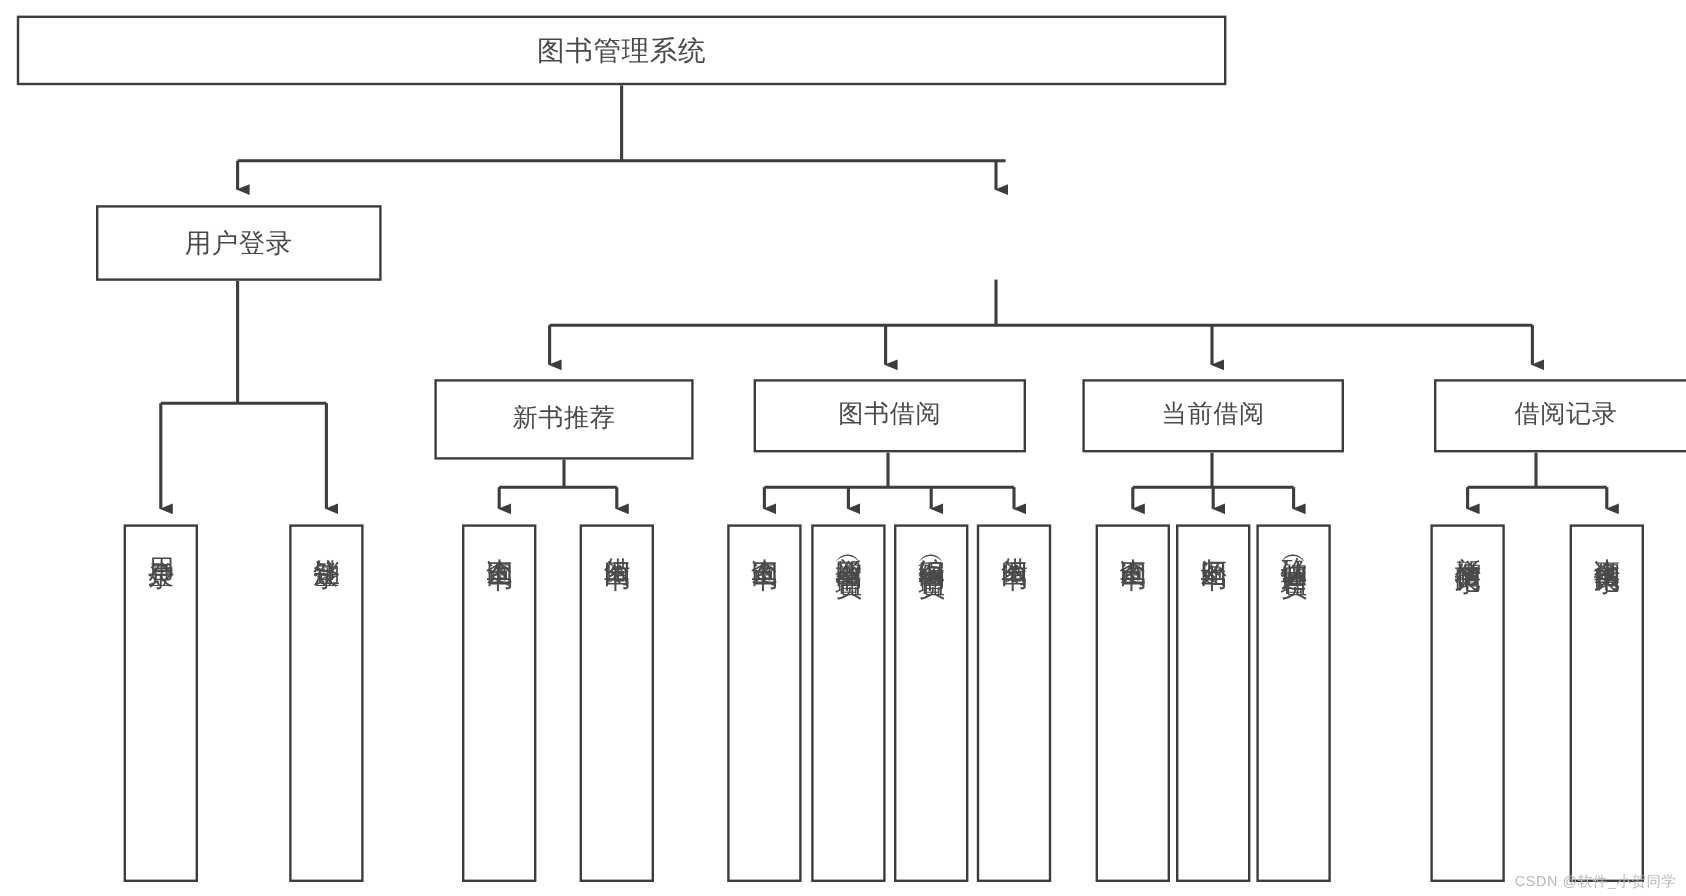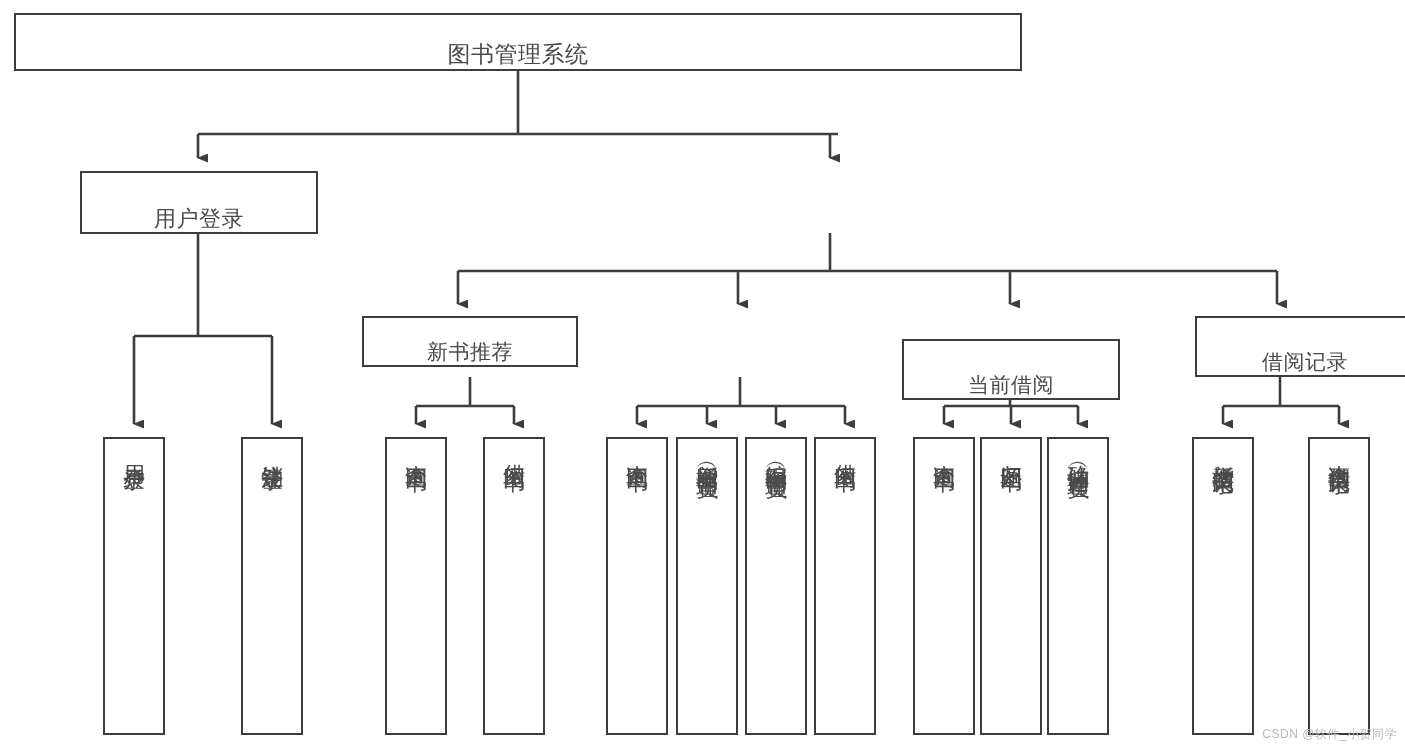--- a/index.html
+++ b/index.html
@@ -19,21 +19,21 @@
     left:0; top:0;
     width:1405px; height:747px;
     pointer-events:none;
   }
   .node{
     position:absolute;
     box-sizing:border-box;
     border:2px solid #3d3d3d;
     background:#ffffff;
     display:flex;
-    align-items:flex-end;
+    align-items:center;
     justify-content:center;
     text-align:center;
   }
   .node .label{
     color:#4a4a4a;
     line-height:1.25;
     letter-spacing:0.5px;
     white-space:nowrap;
   }
   .node-root .label{ font-size:23px; }
@@ -117,24 +117,27 @@
   </svg>
 
   <div class="node node-root" style="left:14px; top:13px; width:1008px; height:58px;">
     <span class="label">图书管理系统</span>
   </div>
 
   <div class="node node-l1" style="left:80px; top:171px; width:238px; height:63px;">
     <span class="label">用户登录</span>
   </div>
 
-  <div class="node node-l2" style="left:362px; top:316px; width:216px; height:51px;">
+  <div class="node node-l2" style="left:362px; top:316px; width:216px; height:67px;">
     <span class="label">新书推荐</span>
   </div>
-  <div class="node node-l2" style="left:902px; top:316px; width:218px; height:61px;margin-top:23px;">
+  <div class="node node-l2" style="left:628px; top:316px; width:227px; height:61px;">
+    <span class="label">图书借阅</span>
+  </div>
+  <div class="node node-l2" style="left:902px; top:316px; width:218px; height:61px;">
     <span class="label">当前借阅</span>
   </div>
   <div class="node node-l2" style="left:1170px; top:316px; width:220px; height:61px;margin-left:25px;">
     <span class="label">借阅记录</span>
   </div>
 
   <div class="node node-leaf" style="left:103px; top:437px; width:62px; height:298px;">
     <span class="label">用户登录</span>
   </div>
   <div class="node node-leaf" style="left:241px; top:437px; width:62px; height:298px;">

